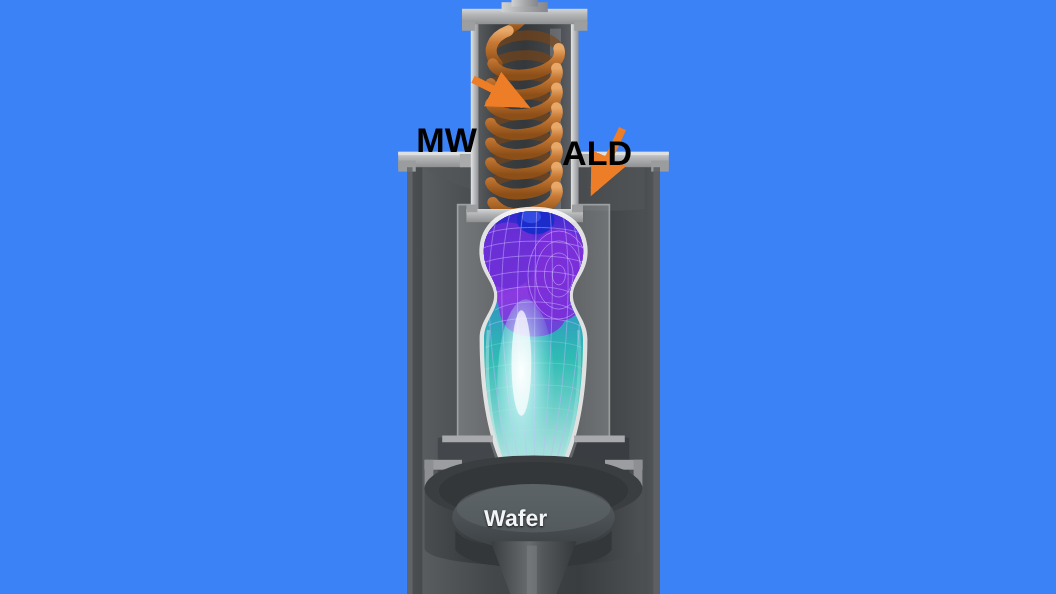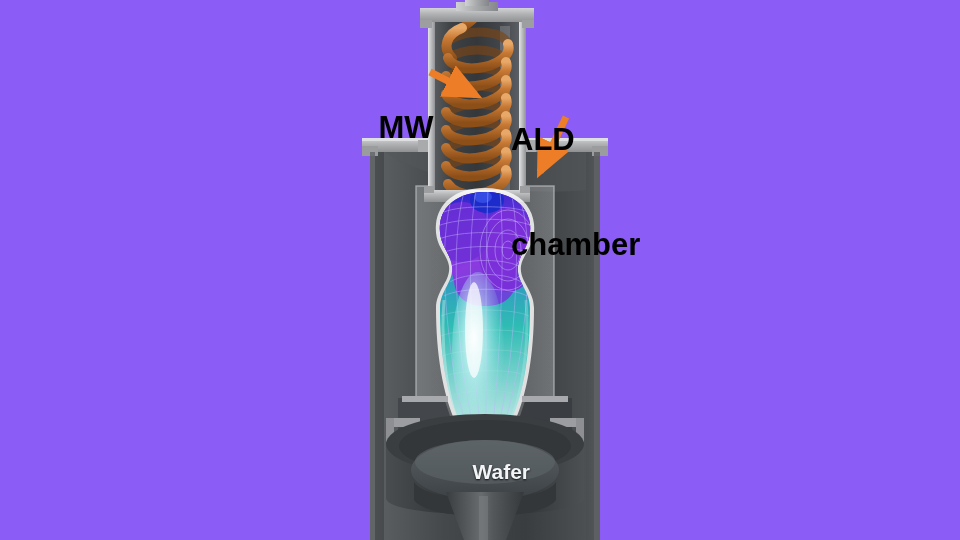--- a/index.html
+++ b/index.html
@@ -8,21 +8,21 @@
     padding: 0;
     background: #ffffff;
   }
   body {
     font-family: "Liberation Sans", sans-serif;
   }
   #stage {
     position: relative;
     width: 960px;
     height: 540px;
-    background: #8b5cf6;
+    background: #3b82f6;
     overflow: hidden;
   }
   #scene-svg {
     position: absolute;
     left: 0;
     top: 0;
     width: 960px;
     height: 540px;
     display: block;
   }
@@ -46,21 +46,21 @@
     left: 511px;
     top: 54px;
     width: 160px;
     font-size: 31px;
     color: #000000;
   }
   #label-wafer {
     left: 440px;
     top: 460px;
     width: 90px;
-    text-align: right;
+    text-align: left;
     font-size: 21px;
     color: #f2f4f5;
     text-shadow: 0 1px 2px rgba(0,0,0,0.85);
   }
 </style>
 </head>
 <body>
 
 <div id="stage">
 
@@ -355,18 +355,17 @@
       <line x1="566" y1="117" x2="540" y2="172" stroke="#ed7d26" stroke-width="7" stroke-linecap="butt" marker-end="url(#arrowHead)"></line>
     </g>
   </svg>
 
   <div class="label" id="label-mw-antenna">
     <div>MW</div>
   </div>
 
   <div class="label" id="label-ald-chamber">
     <div>ALD</div>
-    <div>chamber</div>
   </div>
 
   <div class="label" id="label-wafer">Wafer</div>
 
 </div>
 
 </body></html>

